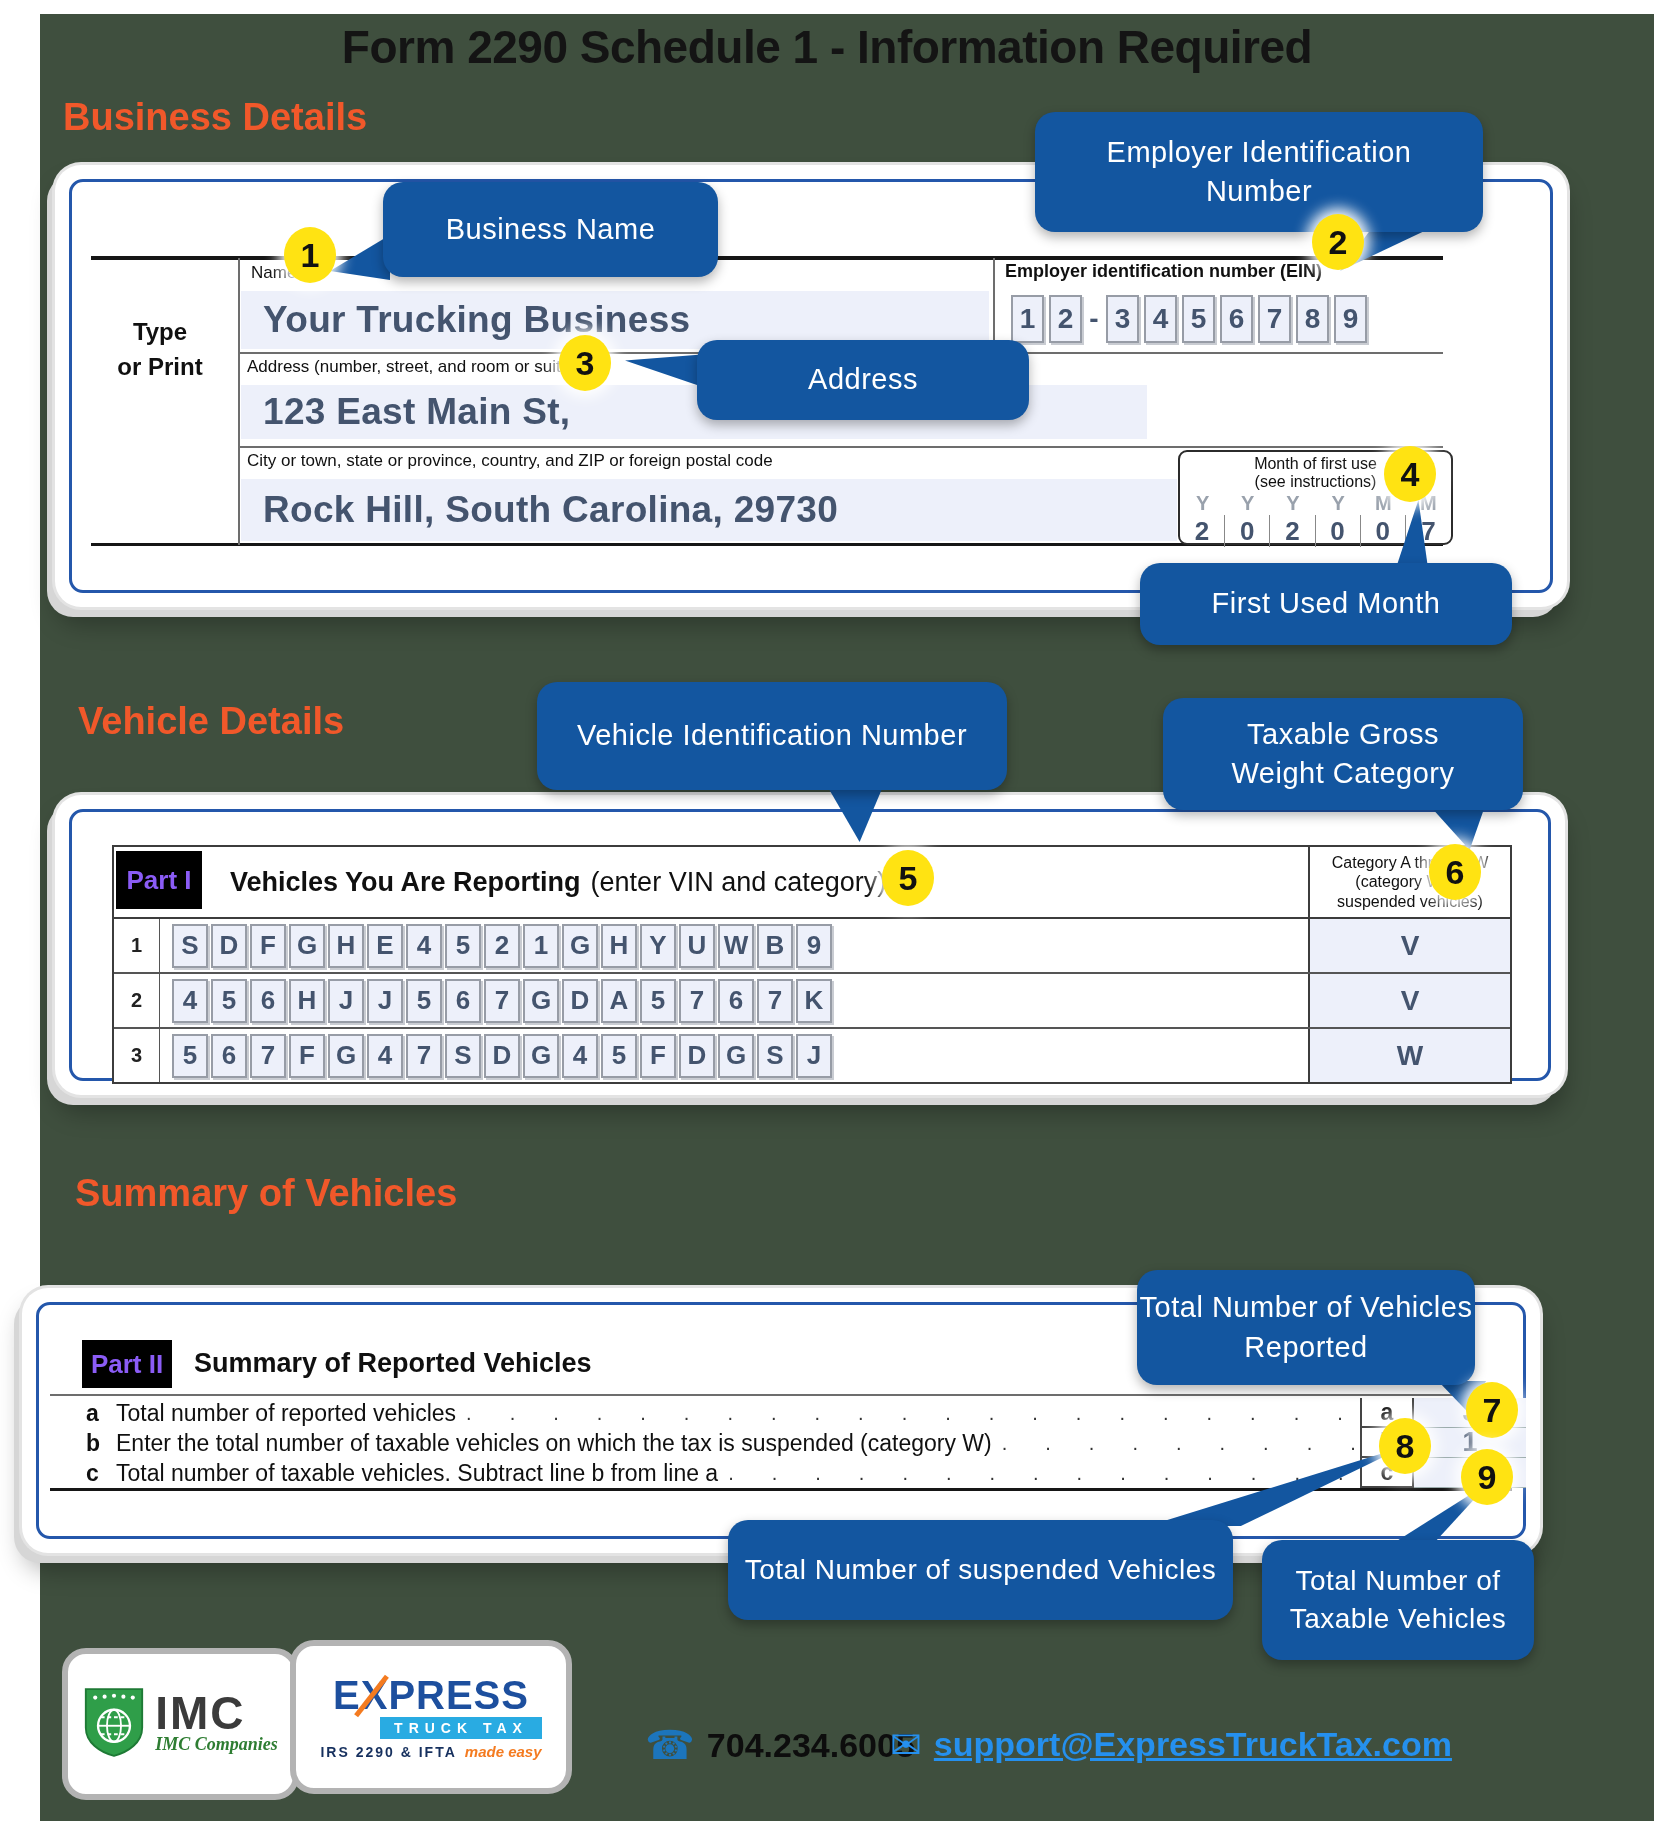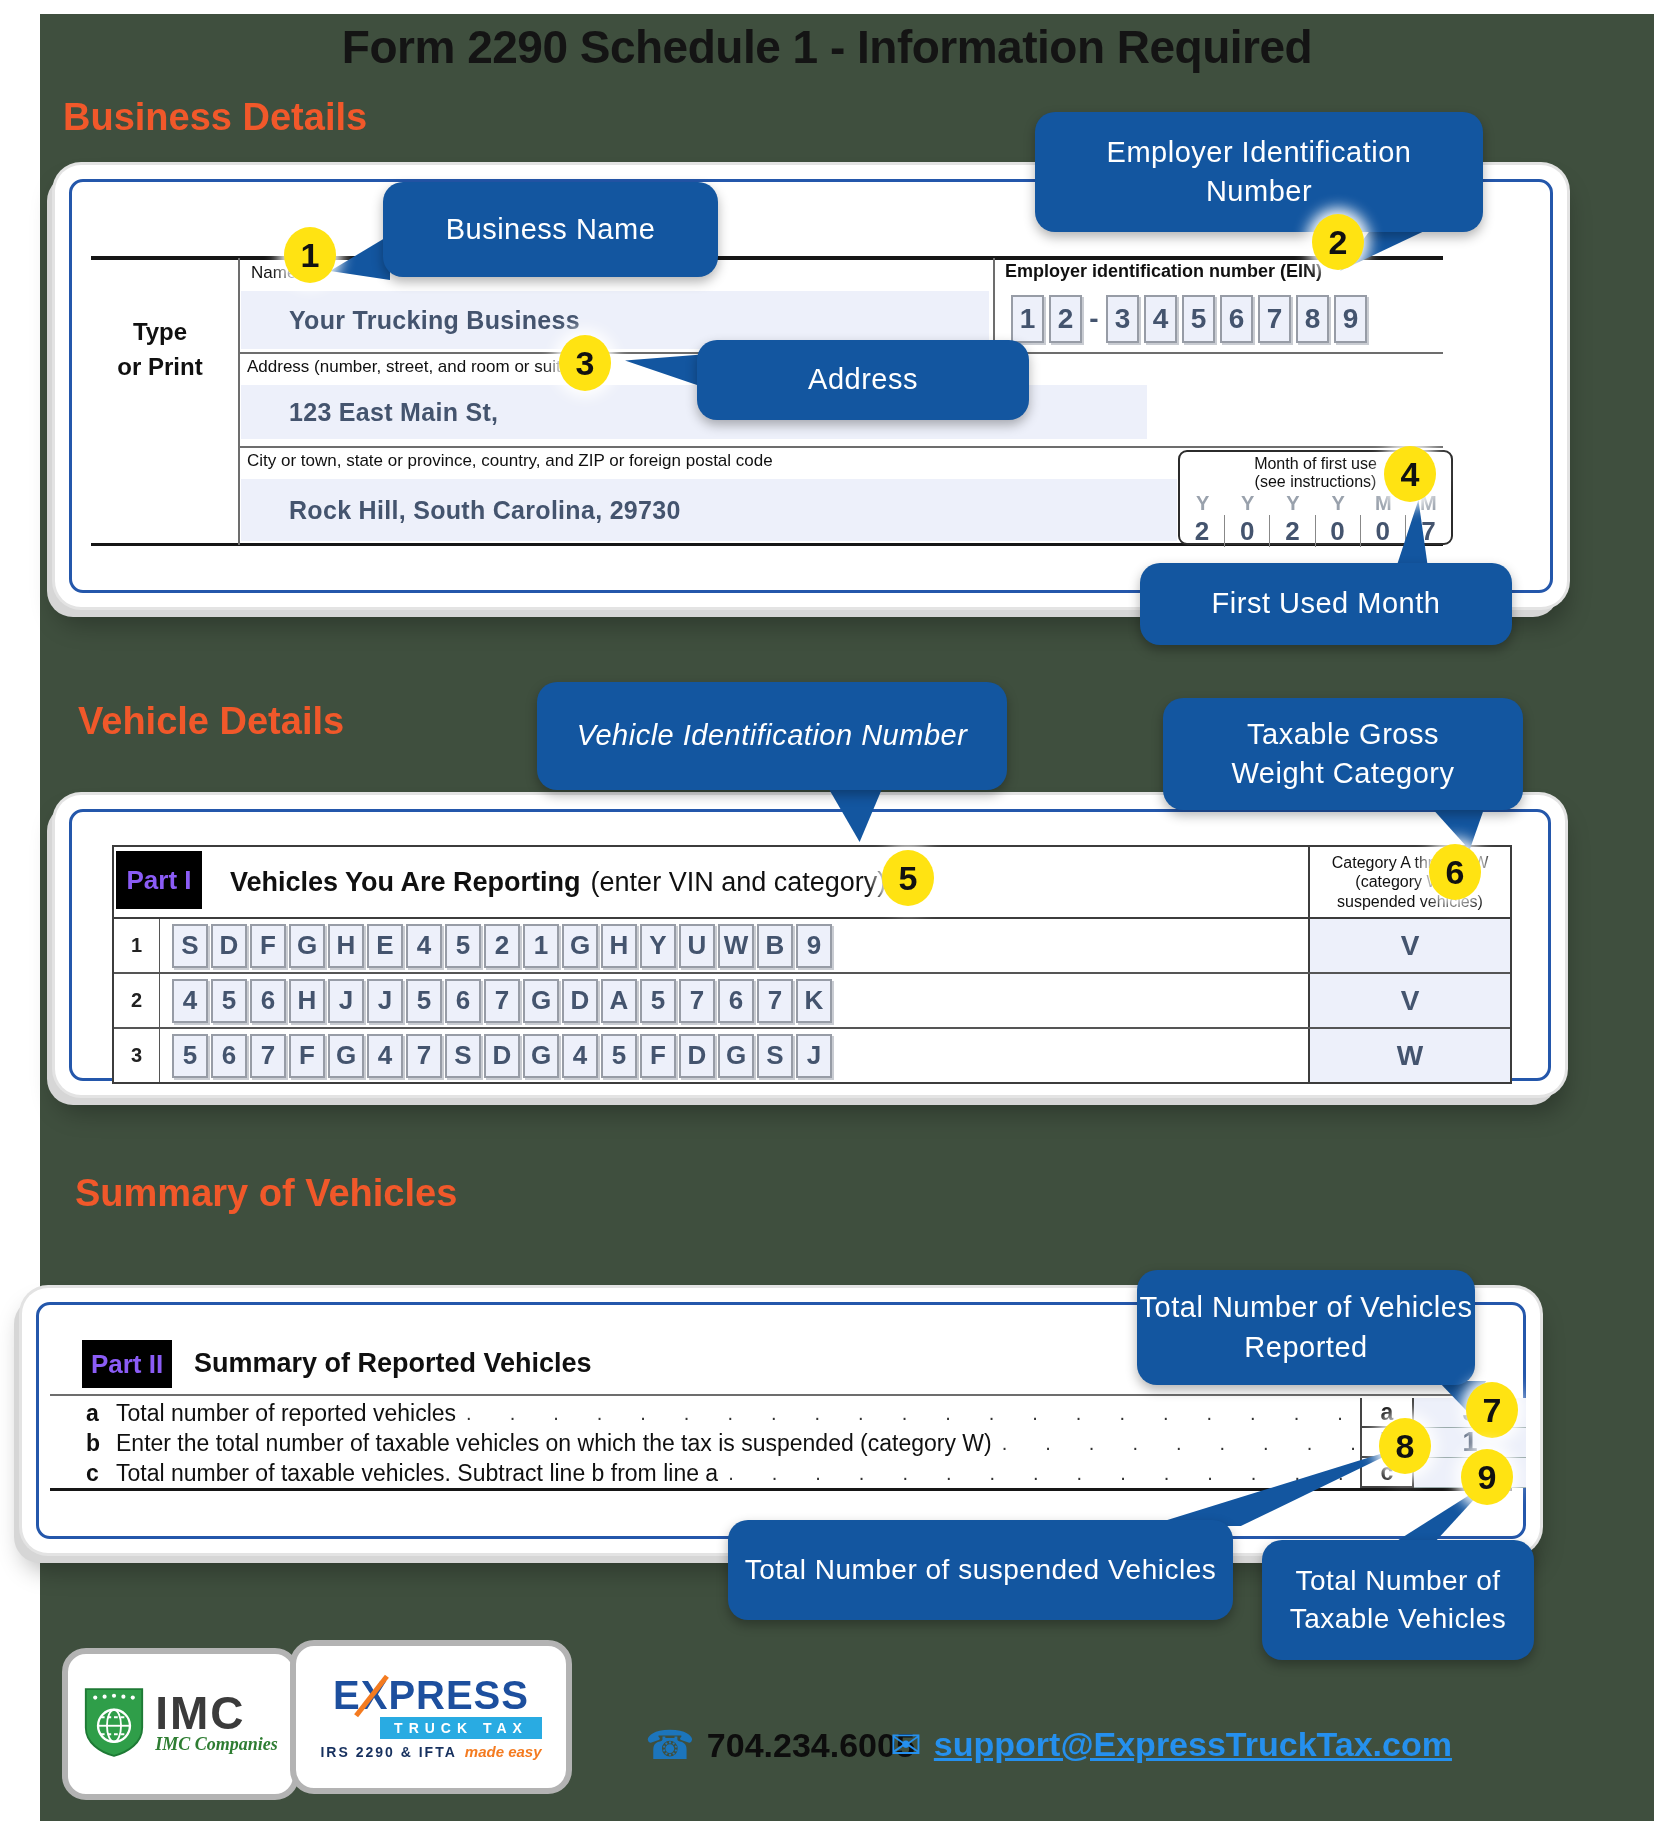--- a/index.html
+++ b/index.html
@@ -25,21 +25,21 @@
 
   
   .badge{position:absolute;width:52px;height:56px;border-radius:50%;background:#ffe312;
          display:flex;align-items:center;justify-content:center;font-size:34px;font-weight:900;
          color:#111;box-shadow:0 0 14px 6px rgba(255,255,255,.95);z-index:8;}
 
   
   .form-label{position:absolute;font-size:17px;color:#101010;}
   .form-label-bold{position:absolute;font-size:18px;font-weight:700;color:#101010;}
   .field{position:absolute;background:#edf0fa;display:flex;align-items:center;}
-  .field .val{padding-left:22px;font-size:25px;font-weight:700;color:#44546e;letter-spacing:.3px;margin-left:26px;}
+  .field .val{padding-left:22px;font-size:37px;font-weight:700;color:#44546e;letter-spacing:.3px;}
   .rule{position:absolute;background:#161616;}
   .thinline{position:absolute;background:#6d6d6d;}
 
   .digit-box{width:33px;height:48px;background:#edf0fa;border:2px solid #979ca6;
              box-shadow:2px 2px 0 0 #c9ccd2;display:flex;align-items:center;justify-content:center;
              font-size:28px;font-weight:700;color:#44546e;box-sizing:border-box;}
   .ein-dash{width:14px;display:flex;align-items:center;justify-content:center;
             font-size:28px;font-weight:700;color:#44546e;}
 
   .monthbox{position:absolute;border:2px solid #2b2b2b;box-sizing:border-box;background:#fff;}
@@ -320,21 +320,21 @@
               <div class="vin-box">S</div>
               <div class="vin-box">J</div>
             </div>
             <div class="vcat">W</div>
           </div>
         </div>
     </div>
   </div>
 
   <div class="tail" style="left:826px;top:784px;width:58px;height:58px;clip-path:polygon(0 0,100% 0,58% 100%);"></div>
-  <div class="callout" style="left:537px;top:682px;width:470px;height:108px;font-style:italic;">
+  <div class="callout" style="left:537px;top:682px;width:470px;height:108px;">
     <div>Vehicle Identification Number</div>
   </div>
 
   <div class="tail" style="left:1430px;top:806px;width:55px;height:44px;clip-path:polygon(0 0,100% 0,72% 100%);"></div>
   <div class="callout" style="left:1163px;top:698px;width:360px;height:112px;">
     <div>Taxable Gross</div>
     <div>Weight Category</div>
   </div>
 
   <div class="badge" style="left:882px;top:850px;">5</div>

